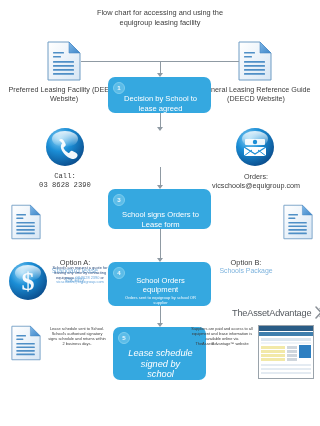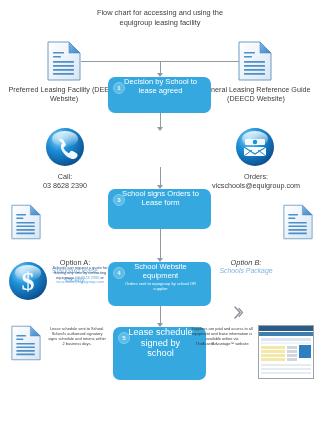--- a/index.html
+++ b/index.html
@@ -17,25 +17,25 @@
     font-size:7.4px;line-height:9.6px;text-align:center;color:#3c3c3c;
   }
 
   
   .doc{position:relative;display:block;}
   .doc svg{display:block;}
 
   
   .fbox{
     background:#35a8e0;border-radius:7px;color:#ffffff;
-    display:flex;align-items:flex-start;justify-content:center;
+    display:flex;align-items:flex-end;justify-content:center;
     text-align:center;box-sizing:border-box;
   }
   .fbox .ftext{font-size:7.6px;line-height:9.4px;padding:0 12px 0 14px;}
-  .fbox .ftext.big{font-size:9.2px;line-height:10.6px;}
+  .fbox .ftext.big{font-size:9.2px;line-height:10.6px;font-style:italic;}
   .fbox .sub{display:block;font-size:4.1px;line-height:4.9px;margin-top:1.5px;opacity:.95;}
   .stepnum{
     position:absolute;left:5px;top:5px;width:10px;height:10px;border-radius:50%;
     background:#5cbce8;border:.7px solid #7ccdee;color:#eaf7fd;
     font-size:6.2px;line-height:10px;text-align:center;font-weight:bold;
   }
 
   
   .vline{background:#8f9aa3;width:1px;}
   .hline{background:#8f9aa3;height:1px;}
@@ -146,21 +146,21 @@
         <linearGradient id="orbhl" x1="0" y1="0" x2="0" y2="1">
           <stop offset="0" stop-color="#ffffff" stop-opacity=".85"></stop>
           <stop offset="1" stop-color="#ffffff" stop-opacity="0"></stop>
         </linearGradient>
       </defs>
       <circle cx="20" cy="20" r="19" fill="url(#orbg)"></circle>
       <ellipse cx="20" cy="12" rx="13" ry="8" fill="url(#orbhl)"></ellipse>
       <path d="M14 13 c2-2 4-1 5 1 l1.6 3 c.4 .9 .1 1.6-.6 2.2 l-1.2 1 c-.4 .4-.3 .8 0 1.3 1 1.8 2.4 3.2 4.2 4.2 .5 .3 .9 .4 1.3 0 l1-1.2 c.6-.7 1.3-1 2.2-.6 l3 1.6 c2 1 3 3 1 5 -1.4 1.4-3.2 1.8-5.2 1.2 -4.4-1.4-8.8-5.8-10.2-10.2 -.6-2-.2-3.8 1.2-5.2 Z" fill="#ffffff" opacity=".95"></path>
     </svg>
   </div>
-  <div class="abs sidelabel" style="left:20px;top:172px;width:90px;">
+  <div class="abs sidelabel" style="left:20px;top:172px;width:90px;font-family:Liberation Mono, monospace;">
     <span>Call:</span><br>
     <span>03 8628 2390</span>
   </div>
 
   <div class="abs" style="left:235px;top:127px;">
     <svg width="40" height="40" viewBox="0 0 40 40">
       <circle cx="20" cy="20" r="19" fill="url(#orbg)"></circle>
       <ellipse cx="20" cy="12" rx="13" ry="8" fill="url(#orbhl)"></ellipse>
       <rect x="10" y="12" width="20" height="6" rx="1" fill="#ffffff" opacity=".9"></rect>
       <circle cx="20" cy="15" r="2.2" fill="#1b8ed6"></circle>
@@ -194,21 +194,21 @@
   </div>
 
   <div class="abs fbox" style="left:108px;top:189px;width:103px;height:40px;">
     <span class="stepnum">3</span>
     <span class="ftext">School signs Orders to Lease form</span>
   </div>
 
   <div class="abs vline" style="left:159.5px;top:229px;height:30px;"></div>
   <div class="abs arrowhead" style="left:157px;top:258px;"></div>
 
-  <div class="abs optlabel" style="left:213px;top:210px;width:66px;font-style:italic;">
+  <div class="abs optlabel" style="left:213px;top:210px;width:66px;">
     <span>Option B:</span>
     <span class="sub2">Schools Package</span>
   </div>
   <div class="abs" style="left:283px;top:204px;">
     <svg width="30" height="36" viewBox="0 0 34 40">
       <path d="M1 1 H22 L33 12 V39 H1 Z" fill="url(#dg1)" stroke="#6f9cc4" stroke-width="1"></path>
       <path d="M22 1 L33 12 H22 Z" fill="url(#dg2)" stroke="#4b8ac6" stroke-width=".6"></path>
       <g fill="#4f8fc6">
         <rect x="6" y="11" width="11" height="1.6" rx=".6"></rect>
         <rect x="6" y="15" width="8" height="1.6" rx=".6"></rect>
@@ -230,29 +230,30 @@
   <div class="abs tiny" style="left:47px;top:266px;width:66px;">
     <span>Schools can request a quote for leasing any time by contacting equigroup:</span>
     <span class="lnk">03 8628 2390</span>
     <span>or</span>
     <span class="lnk">vicschools@equigroup.com</span>
   </div>
 
   <div class="abs fbox" style="left:108px;top:262px;width:103px;height:44px;">
     <span class="stepnum">4</span>
     <span class="ftext">
-      <span>School Website equipment</span>
+      <span>School Orders equipment</span>
       <span class="sub">Orders sent to equigroup by school OR supplier</span>
     </span>
   </div>
 
   <div class="abs vline" style="left:159.5px;top:306px;height:18px;"></div>
   <div class="abs arrowhead" style="left:157px;top:323px;"></div>
 
   <div class="abs logo" style="left:232px;top:306px;">
+    <span class="lt">TheAssetAdvantage</span>
     <svg width="13" height="13" viewBox="0 0 13 13">
       <path d="M3 1 L8 6.5 L3 12" fill="none" stroke="#8a9097" stroke-width="1.5" stroke-linecap="round"></path>
       <path d="M7 2.5 L10.5 6.5 L7 10.5" fill="none" stroke="#8a9097" stroke-width="1.2" stroke-linecap="round"></path>
     </svg>
   </div>
 
   <div class="abs" style="left:11px;top:325px;">
     <svg width="30" height="36" viewBox="0 0 34 40">
       <path d="M1 1 H22 L33 12 V39 H1 Z" fill="url(#dg1)" stroke="#6f9cc4" stroke-width="1"></path>
       <path d="M22 1 L33 12 H22 Z" fill="url(#dg2)" stroke="#4b8ac6" stroke-width=".6"></path>

